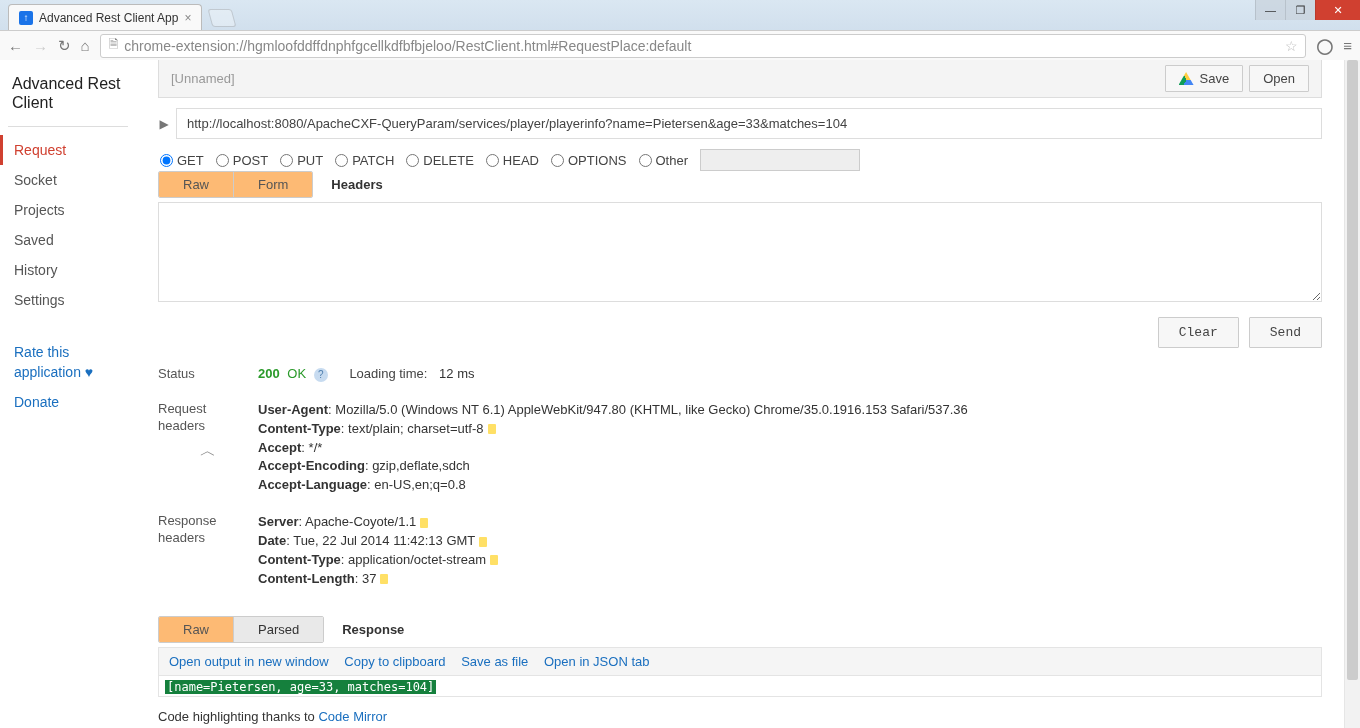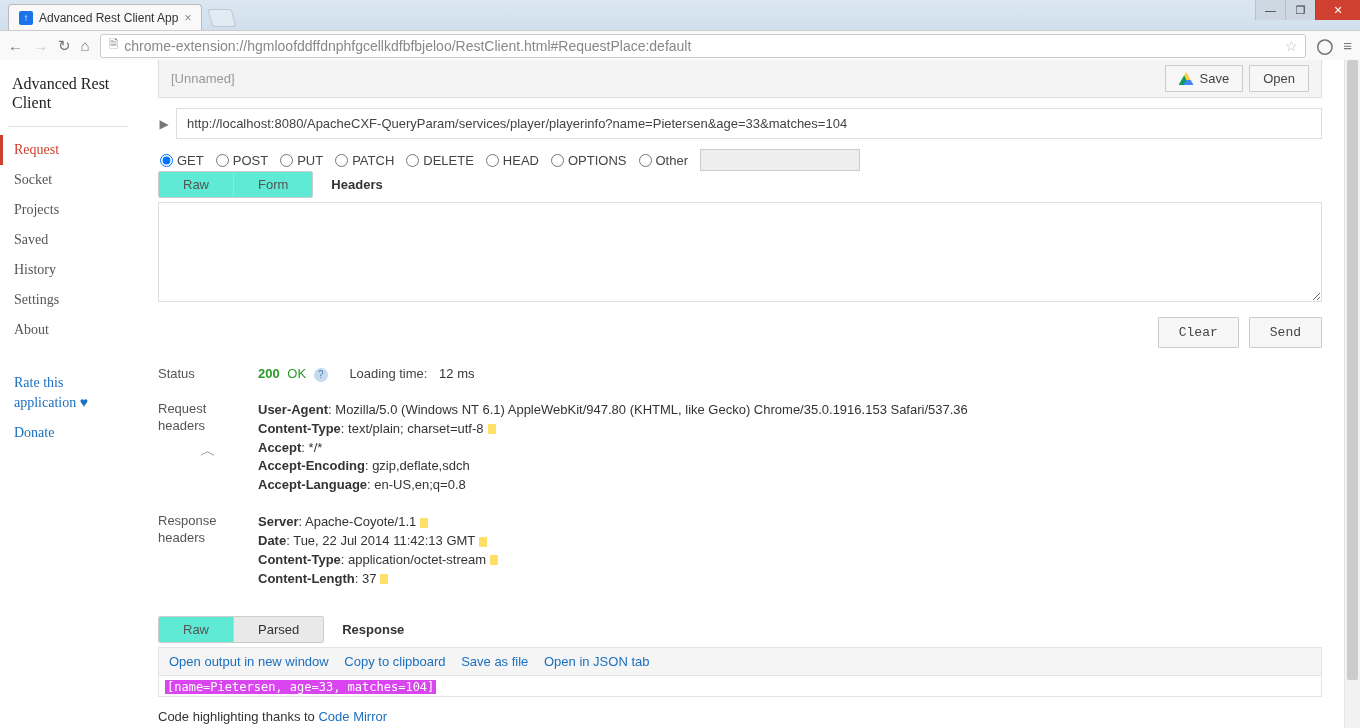--- a/index.html
+++ b/index.html
@@ -20,21 +20,21 @@
   .favicon { width: 14px; height: 14px; background: #1a73e8; display: inline-flex; align-items: center; justify-content: center; color: #fff; font-size: 10px; font-weight: bold; border-radius: 2px; }
 
   .nav-bar { background: #f9f9f9; height: 30px; border-top: 1px solid #ccc; display: flex; align-items: center; padding: 0 8px; gap: 10px; }
   .nav-icon { color: #777; font-size: 15px; cursor: pointer; }
   .nav-icon.disabled { color: #ccc; }
   .addr-box { flex: 1; height: 24px; border: 1px solid #ccc; border-radius: 3px; background: #fff; display: flex; align-items: center; padding: 0 8px; color: #888; font-size: 14px; gap: 6px; }
   .addr-box .doc-ic { font-size: 12px; }
 
   
   .app { display: flex; height: calc(728px - 60px); }
-  .sidebar { width: 150px; padding: 14px 0 16px 12px; font-family: Liberation Serif, serif; }
+  .sidebar { width: 150px; padding: 14px 0 16px 12px; }
   .app-title { font-size: 16px; color: #222; line-height: 1.2; margin-bottom: 14px; }
   .sidebar hr { border: none; border-top: 1px solid #ddd; margin: 6px 0 8px -4px; width: 120px; }
   .side-list { list-style: none; margin-left: -12px; }
   .side-item { padding: 7px 14px; color: #555; cursor: pointer; font-size: 14px; }
   .side-item.active { color: #d04030; border-left: 3px solid #d04030; padding-left: 11px; }
   .rate-block { margin-top: 28px; margin-left: 2px; font-size: 14px; color: #1a6fbf; }
   .rate-block a { display: block; cursor: pointer; line-height: 1.4; }
   .rate-block .donate { margin-top: 10px; }
 
   .main { flex: 1; position: relative; overflow-y: auto; }
@@ -53,21 +53,21 @@
   .url-row { display: flex; align-items: center; gap: 6px; margin-bottom: 10px; }
   .toggle-ar { color: #777; cursor: pointer; font-size: 12px; width: 12px; text-align: center;}
   .url-input { flex: 1; border: 1px solid #ddd; padding: 7px 10px; font-size: 13px; color: #444; }
 
   .method-row { display: flex; align-items: center; gap: 12px; padding-left: 2px; margin-bottom: 0; font-size: 13px; }
   .method-row label { display: flex; align-items: center; gap: 4px; color: #444; }
   .other-input { border: 1px solid #ccc; background: #eee; height: 22px; width: 160px; }
 
   .tabs-row { display: flex; align-items: center; gap: 18px; margin-bottom: 4px; }
   .tab-btns { display: flex; border: 1px solid #ccc; border-radius: 2px; overflow: hidden; }
-  .tab-btn { padding: 5px 24px; font-size: 13px; background: #5eead4; color: #555; cursor: pointer; }
+  .tab-btn { padding: 5px 24px; font-size: 13px; background: #fdba74; color: #555; cursor: pointer; }
   .tab-btn.active { background: #e9e9e9; color: #333; }
   .tab-btn + .tab-btn { border-left: 1px solid #ccc; }
   .section-title { font-weight: bold; font-size: 13px; }
 
   .headers-box { width: 100%; height: 100px; border: 1px solid #ddd; resize: vertical; margin-bottom: 12px; }
 
   .action-right { display: flex; justify-content: flex-end; gap: 10px; margin-bottom: 18px; font-family: Liberation Mono, monospace; }
   .action-right .btn { padding: 7px 20px; }
 
   .info-grid { display: grid; grid-template-columns: 100px 1fr; row-gap: 18px; font-size: 13px; }
@@ -82,21 +82,21 @@
   .hdr-list { line-height: 1.45; color: #333; }
   .hdr-list b { font-weight: bold; }
   .copy-ic { display: inline-block; width: 8px; height: 10px; background: #ffe066; margin-left: 4px; vertical-align: middle; border-radius: 1px; }
 
   .resp-tabs { display: flex; align-items: center; gap: 18px; margin-top: 28px; margin-bottom: 4px; }
 
   .resp-links { background: #f5f5f5; border: 1px solid #e4e4e4; padding: 6px 10px; font-size: 13px; }
   .resp-links a { color: #1a6fbf; margin-right: 12px; cursor: pointer; }
 
   .resp-body-box { border: 1px solid #e4e4e4; border-top: none; padding: 4px 0 2px 6px; font-family: monospace; font-size: 12px; }
-  .hl { background: #d946ef; color: #fff; padding: 0 2px; }
+  .hl { background: #15803d; color: #fff; padding: 0 2px; }
 
   .credit { font-size: 13px; margin-top: 12px; }
   .credit a { color: #1a6fbf; cursor: pointer; }
 </style>
 </head>
 <body>
 
 <div class="browser-chrome">
   <div class="window-controls">
     <div class="win-btn minimize">—</div>
@@ -134,21 +134,20 @@
       <span>Client</span>
     </div>
     <hr>
     <ul class="side-list">
       <li class="side-item active">Request</li>
       <li class="side-item">Socket</li>
       <li class="side-item">Projects</li>
       <li class="side-item">Saved</li>
       <li class="side-item">History</li>
       <li class="side-item">Settings</li>
-      <li class="side-item">About</li>
     </ul>
     <div class="rate-block">
       <a>
         <span>Rate this</span><br>
         <span>application ♥</span>
       </a>
       <a class="donate">Donate</a>
     </div>
   </div>
 

